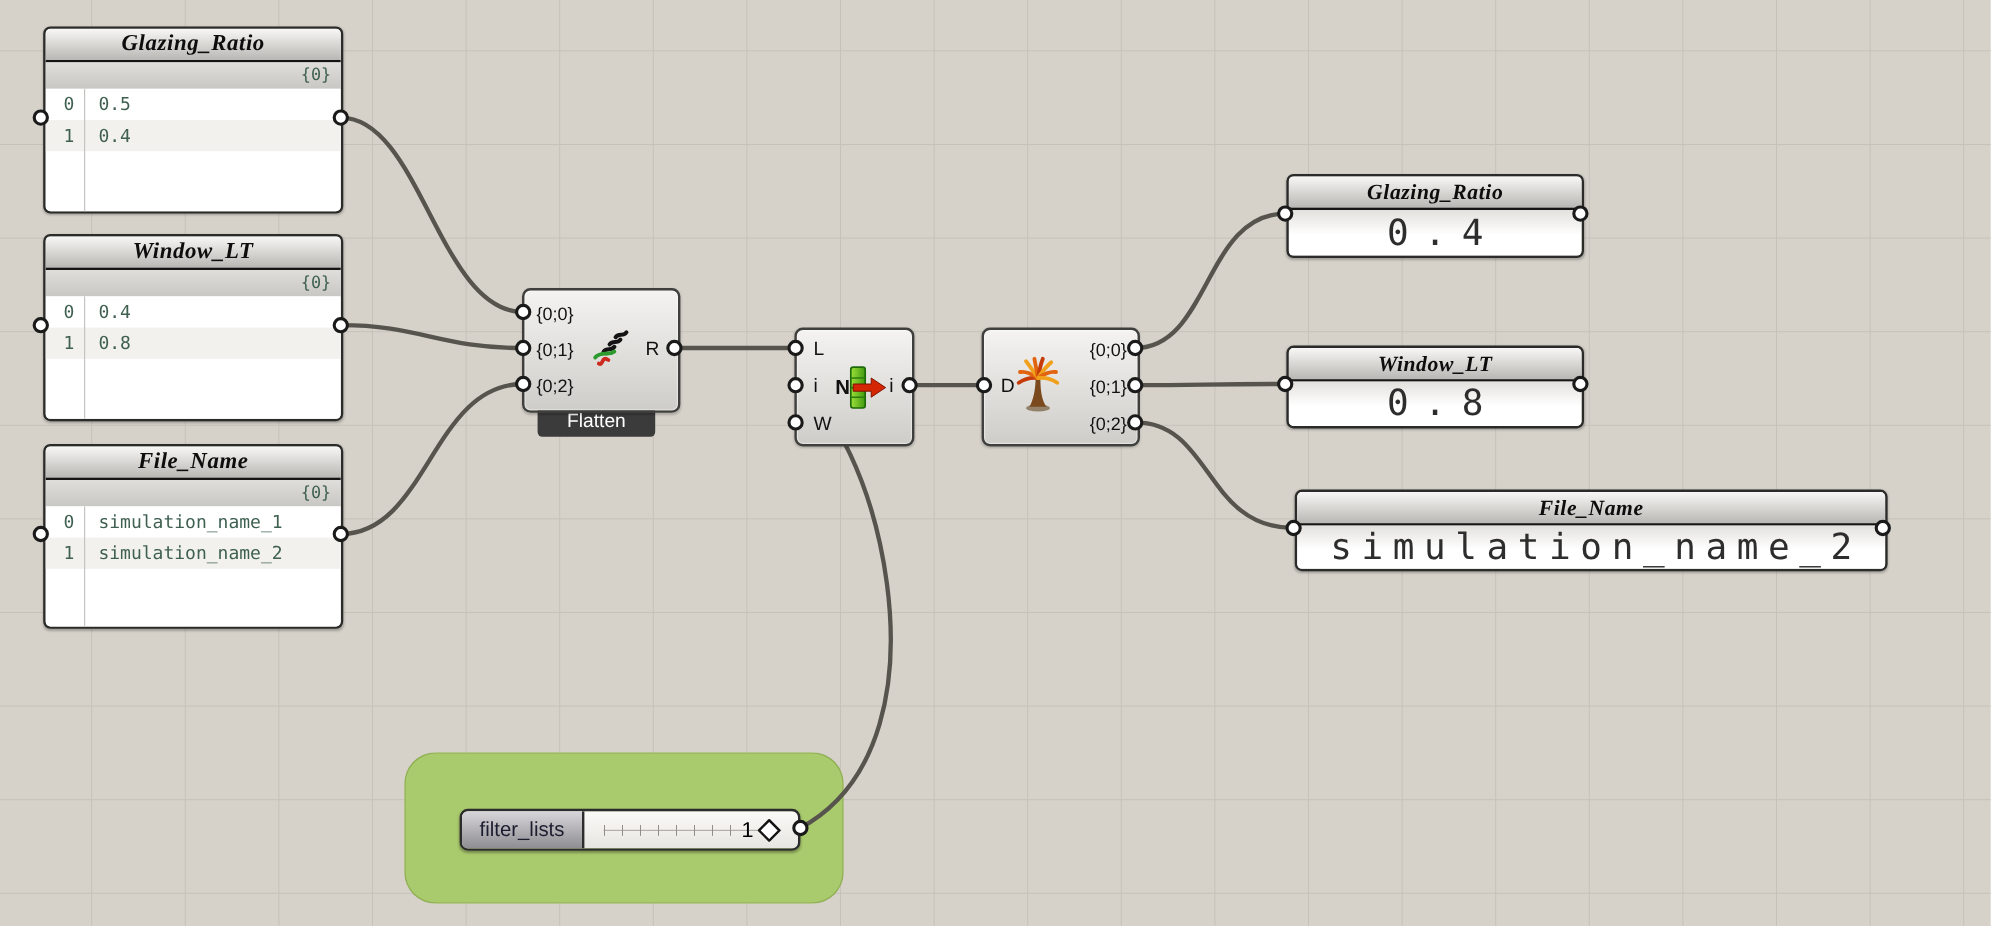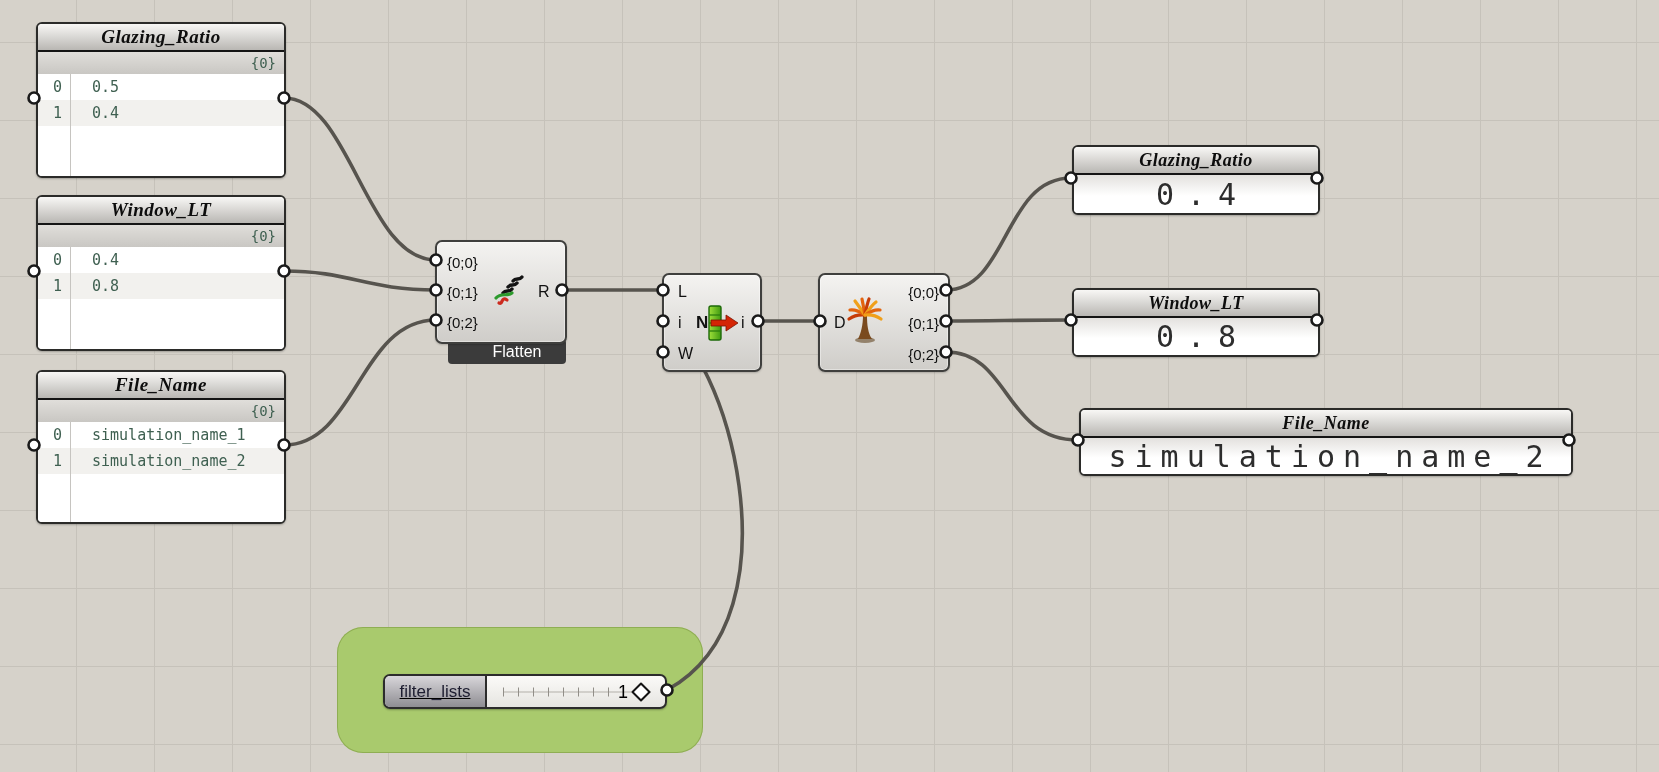--- a/index.html
+++ b/index.html
@@ -34,21 +34,21 @@
     height:22px;background:linear-gradient(#e0ded a0,#c9c7c3);
     background:linear-gradient(#e0deda,#c9c7c3);
     font:14px "DejaVu Sans Mono",monospace;color:#3f6051;
     display:flex;align-items:center;justify-content:flex-end;padding-right:8px;
   }
   .panel-body{position:relative;background:#fff;height:100%;}
   .panel-body::before{content:"";position:absolute;left:32px;top:0;bottom:0;width:1px;background:#c6c4c0;}
   .prow{height:26px;display:flex;align-items:center;font:15px "DejaVu Sans Mono",monospace;color:#3f6051;}
   .prow.alt{background:#f2f1ee;}
   .pidx{width:32px;flex:none;text-align:right;padding-right:8px;box-sizing:border-box;}
-  .pval{padding-left:22px;white-space:nowrap;}
+  .pval{padding-left:12px;white-space:nowrap;}
 
   
   .rp-body{
     display:flex;align-items:center;justify-content:center;
     background:linear-gradient(#e3e1de 0,#ffffff 55%);
     font:30px "DejaVu Sans Mono",monospace;color:#2d2d2d;
     height:calc(100% - 28px);white-space:nowrap;overflow:hidden;
   }
   .rp-num{letter-spacing:13px;text-indent:13px;}
   .rp-text{letter-spacing:8px;text-indent:8px;}
@@ -72,21 +72,20 @@
   
   .group{
     position:absolute;z-index:1;background:#a9ca6d;border-radius:26px;
     box-shadow:inset 0 0 0 1px rgba(110,140,50,.45);
   }
   .slider{
     position:absolute;z-index:4;display:flex;
     border:2px solid #2c2c2c;border-radius:7px;overflow:hidden;
     background:linear-gradient(#fbfaf8,#e6e5e1);
     box-shadow:0 1px 2px rgba(0,0,0,.3);
-    text-decoration:underline;
   }
   .slider-label{
     width:100px;flex:none;background:linear-gradient(#d8d6da,#8e8d92);
     border-right:2px solid #2c2c2c;
     font:17px "Liberation Sans",sans-serif;color:#1d1d30;
     display:flex;align-items:center;justify-content:center;
   }
   .slider-track{position:relative;flex:1;}
   .ruler{
     position:absolute;left:16px;width:148px;top:50%;height:9px;transform:translateY(-50%);
@@ -166,21 +165,21 @@
         <span class="pidx">0</span>
         <span class="pval">simulation_name_1</span>
       </div>
       <div class="prow alt">
         <span class="pidx">1</span>
         <span class="pval">simulation_name_2</span>
       </div>
     </div>
   </div>
 
-  <div class="flatten-tag" style="left:448px;top:339px;width:98px;height:25px;padding-left:20px;">Flatten</div>
+  <div class="flatten-tag" style="left:448px;top:339px;width:98px;height:25px;">Flatten</div>
   <div class="comp" style="left:435px;top:240px;width:128px;height:100px;">
     <span class="portlbl small" style="left:10px;top:20px;">{0;0}</span>
     <span class="portlbl small" style="left:10px;top:50px;">{0;1}</span>
     <span class="portlbl small" style="left:10px;top:80px;">{0;2}</span>
     <span class="portlbl" style="left:101px;top:50px;">R</span>
     <div class="icon-box" style="left:52px;top:27px;width:44px;height:44px;">
       <svg width="44" height="44" viewBox="0 0 44 44">
         <g fill="none" stroke-linecap="round">
           <path d="M24,12 C27,8 30,12 33,8" stroke="#141414" stroke-width="3.4"></path>
           <path d="M19,18 C22,14 25,18 28,14" stroke="#141414" stroke-width="3.4"></path>

